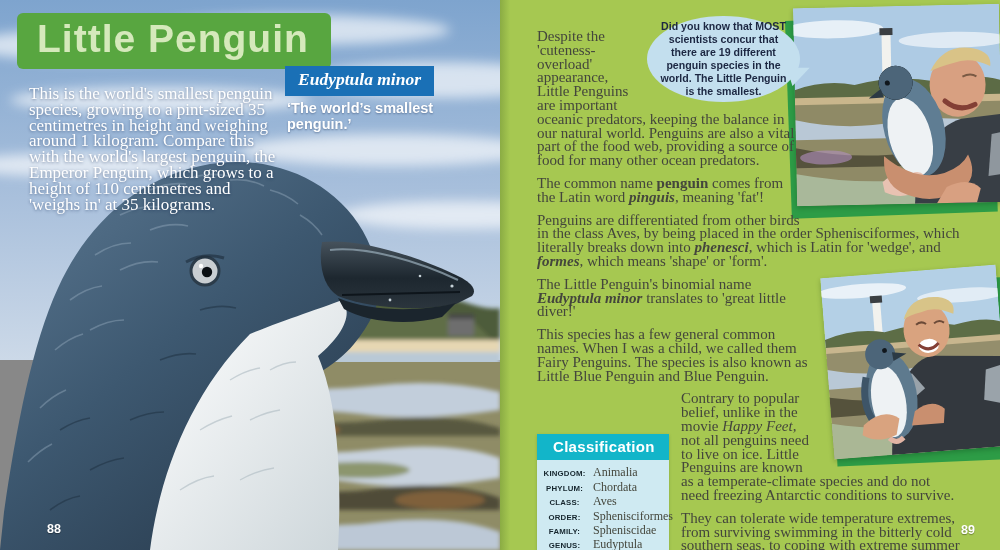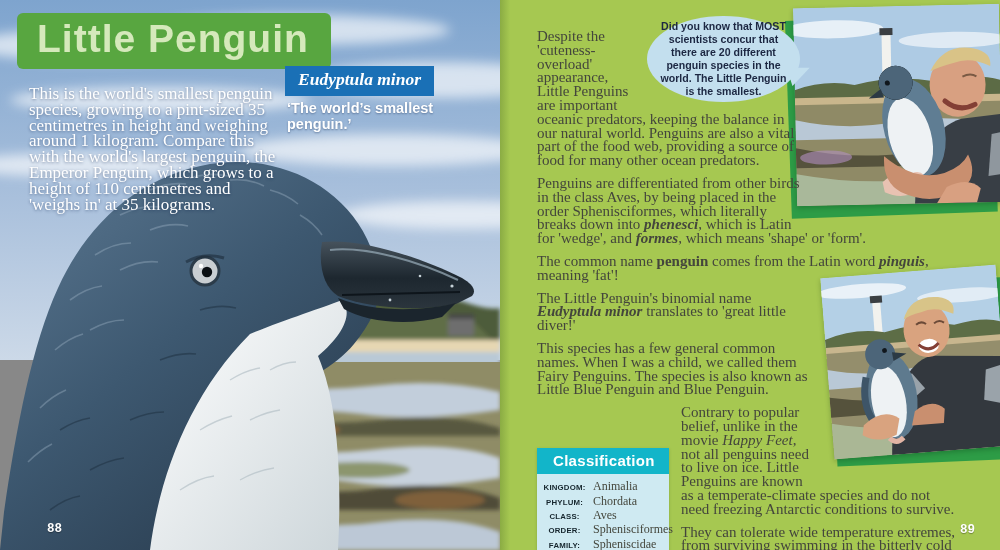--- a/index.html
+++ b/index.html
@@ -22,21 +22,21 @@
              letter-spacing:1px;color:var(--title_text);}
   .intro-left{position:absolute;left:29px;top:86px;width:252px;
               font-size:17px;line-height:15.8px;color:#fff;
               text-shadow:0 1px 3px rgba(10,30,70,.45);}
   .species-box{position:absolute;left:285px;top:66px;background:var(--species_blue);
                padding:3px 13px 6px;color:#fff;font-style:italic;font-weight:700;
                font-size:17.5px;font-family:"Liberation Serif",serif;}
   .tagline{position:absolute;left:287px;top:100px;color:#fff;
            font-family:"Liberation Sans",sans-serif;font-weight:700;font-size:14.5px;
            text-shadow:0 1px 2px rgba(10,30,70,.4);}
-  .pagenum{position:absolute;color:#fff;font-family:Liberation Mono, monospace;
+  .pagenum{position:absolute;color:#fff;font-family:Liberation Sans, sans-serif;
            font-weight:700;font-size:12.5px;text-shadow:0 1px 1px rgba(0,0,0,.35);}
   .pagenum.pn-left{left:47px;bottom:14px;}
   .pagenum.pn-right{right:25px;bottom:13px;}
 
   
   .page-right{position:absolute;left:500px;top:0;width:500px;height:550px;
               background:var(--page_green);}
   .page-right::before{content:"";position:absolute;left:0;top:0;width:10px;height:550px;
               background:linear-gradient(90deg,rgba(40,70,20,.22),rgba(40,70,20,0));}
 
@@ -290,26 +290,26 @@
           <path d="M52,164 q6,8 14,2" stroke="#e2b4a4" stroke-width="5" fill="none"></path>
         </g>
         <path d="M32,150 q20,-16 36,-4 l-4,16 q-20,8 -34,-2 Z" fill="#d9a37f"></path>
         <path d="M84,140 q18,-12 30,0 l-2,14 l-32,0 Z" fill="#c98f6f"></path>
       </svg>
     </div>
 
     <div class="col">
       <div class="spacer-top"></div>
       <div class="bubble">
-        <span>Did you know that MOST scientists concur that there are 20 different penguin species in the world. The Little Penguin is the smallest.</span>
+        <span>Did you know that MOST scientists concur that there are 19 different penguin species in the world. The Little Penguin is the smallest.</span>
         <i class="tail"></i>
       </div>
       <p class="body">Despite the 'cuteness-overload' appearance, Little Penguins are important oceanic predators, keeping the balance in our natural world. Penguins are also a vital part of the food web, providing a source of food for many other ocean predators.</p>
+      <p class="body"><span>The common name </span><span class="run-b">penguin</span><span> comes from the Latin word </span><span class="run-bi">pinguis</span><span>, meaning 'fat'!</span></p>
       <p class="body"><span>Penguins are differentiated from other birds in the class Aves, by being placed in the order Sphenisciformes, which literally breaks down into </span><span class="run-bi">phenesci</span><span>, which is Latin for 'wedge', and </span><span class="run-bi">formes</span><span>, which means 'shape' or 'form'.</span></p>
-      <p class="body"><span>The common name </span><span class="run-b">penguin</span><span> comes from the Latin word </span><span class="run-bi">pinguis</span><span>, meaning 'fat'!</span></p>
       <div class="spacer-bot"></div>
       <p class="body"><span>The Little Penguin's binomial name </span><span class="run-bi">Eudyptula minor</span><span> translates to 'great little diver!'</span></p>
       <p class="body"><span>This species has a few general common names. When I was a child, we called them Fairy Penguins. The species is also known as Little Blue Penguin and Blue Penguin.</span></p>
       <aside class="class-box">
         <div class="class-head">Classification</div>
         <div class="class-rows" id="classRows">
             <div class="class-row">
               <span class="lbl">KINGDOM:</span>
               <span class="val">Animalia</span>
             </div>

